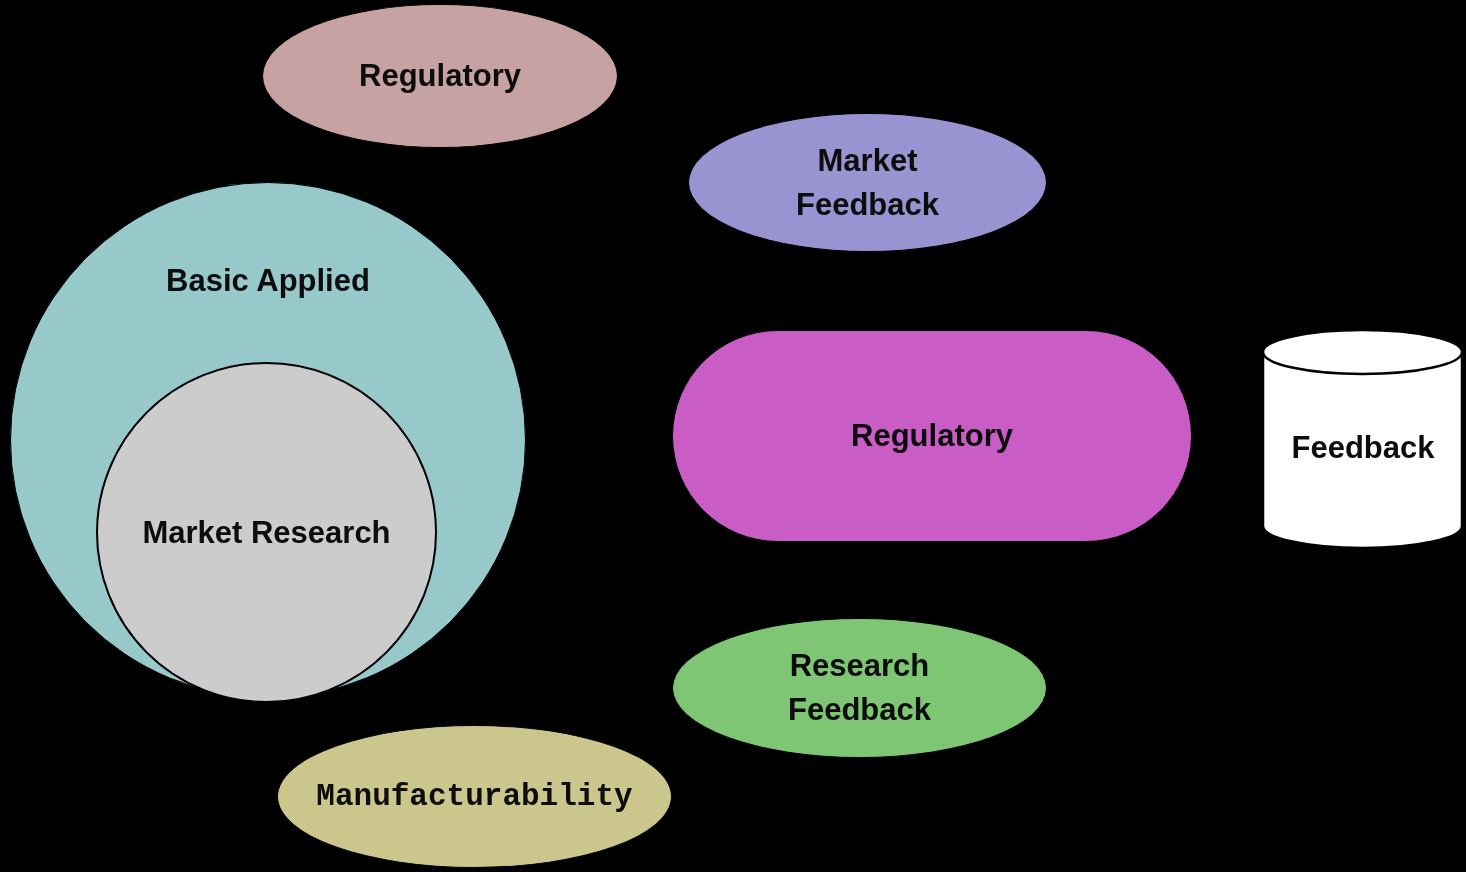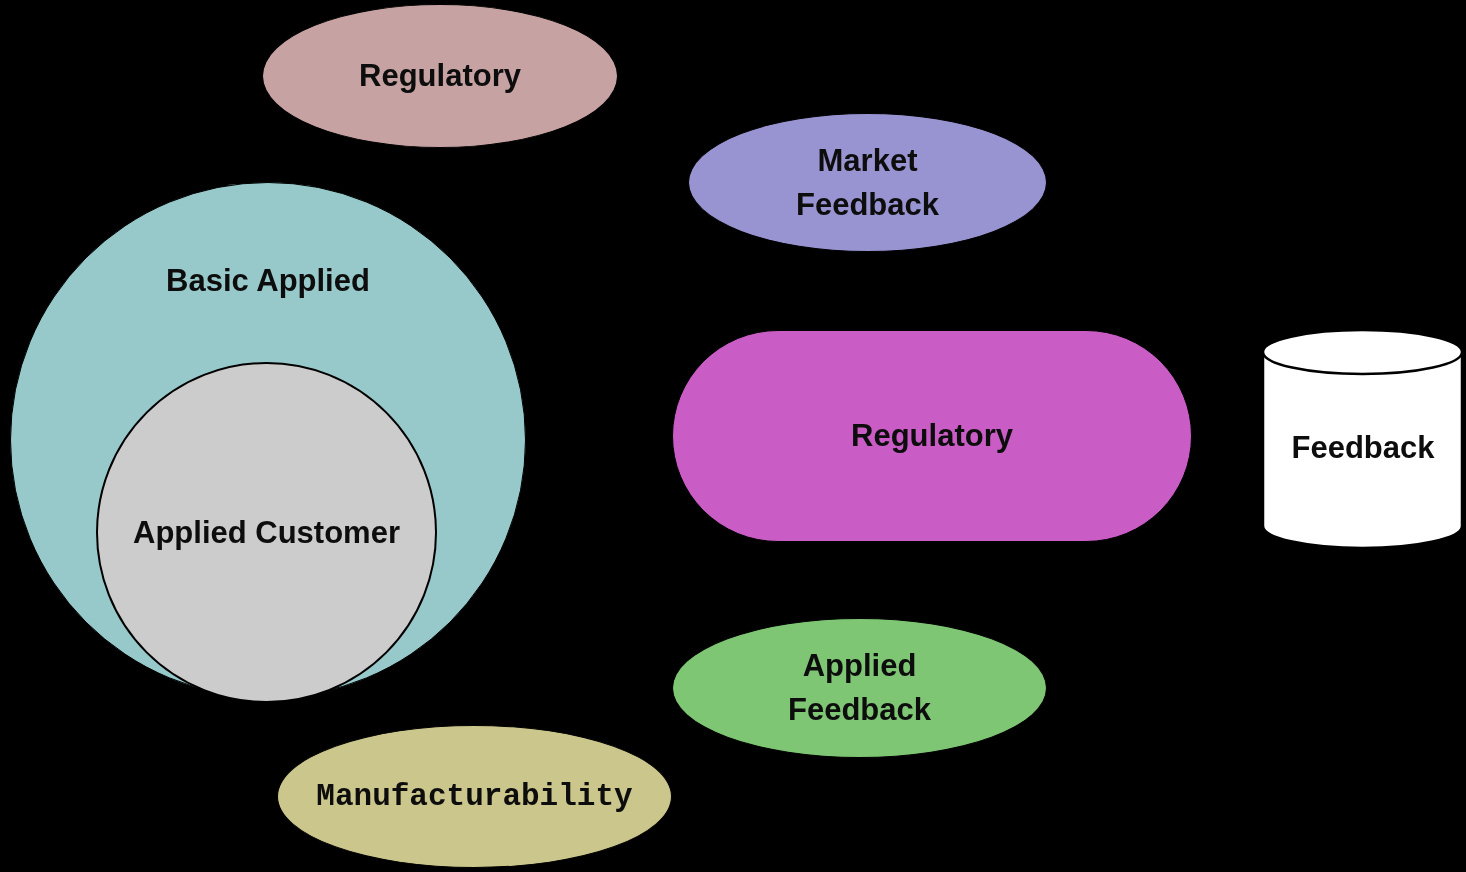--- a/index.html
+++ b/index.html
@@ -90,21 +90,21 @@
 </head>
 <body>
 
 <div class="canvas" style="background-color: rgb(0, 0, 0);">
 
   <div class="node circle-basic" style="background-color: rgb(151, 201, 203);">
     <span class="lbl">Basic Applied</span>
   </div>
 
   <div class="node circle-applied" style="background-color: rgb(204, 204, 204);">
-    <span class="lbl">Applied Customer</span>
+    <span class="lbl">Market Research</span>
   </div>
 
   <div class="node ellipse node-regulatory" style="background-color: rgb(199, 162, 162);">
     <span class="lbl">Regulatory</span>
   </div>
 
   <div class="node ellipse node-market" style="background-color: rgb(152, 148, 210);">
     <span class="lbl">Market
 Feedback</span>
   </div>
@@ -115,21 +115,21 @@
 
   <div class="node node-product">
     <svg width="212" height="232" viewBox="0 0 212 232">
       <path d="M 6 28 L 6 202 A 99.5 22 0 0 0 205 202 L 205 28 Z" stroke="#000" stroke-width="2.5" fill="#ffffff"></path>
       <ellipse cx="105.5" cy="28" rx="99.5" ry="22" stroke="#000" stroke-width="2.5" fill="#ffffff"></ellipse>
     </svg>
     <span class="lbl">Feedback</span>
   </div>
 
   <div class="node ellipse node-customer" style="background-color: rgb(126, 198, 116);">
-    <span class="lbl">Applied
+    <span class="lbl">Research
 Feedback</span>
   </div>
 
   <div class="node ellipse node-manufacturability" style="background-color: rgb(203, 198, 140);">
     <span class="lbl">Manufacturability</span>
   </div>
 
 </div>
 
 </body></html>

